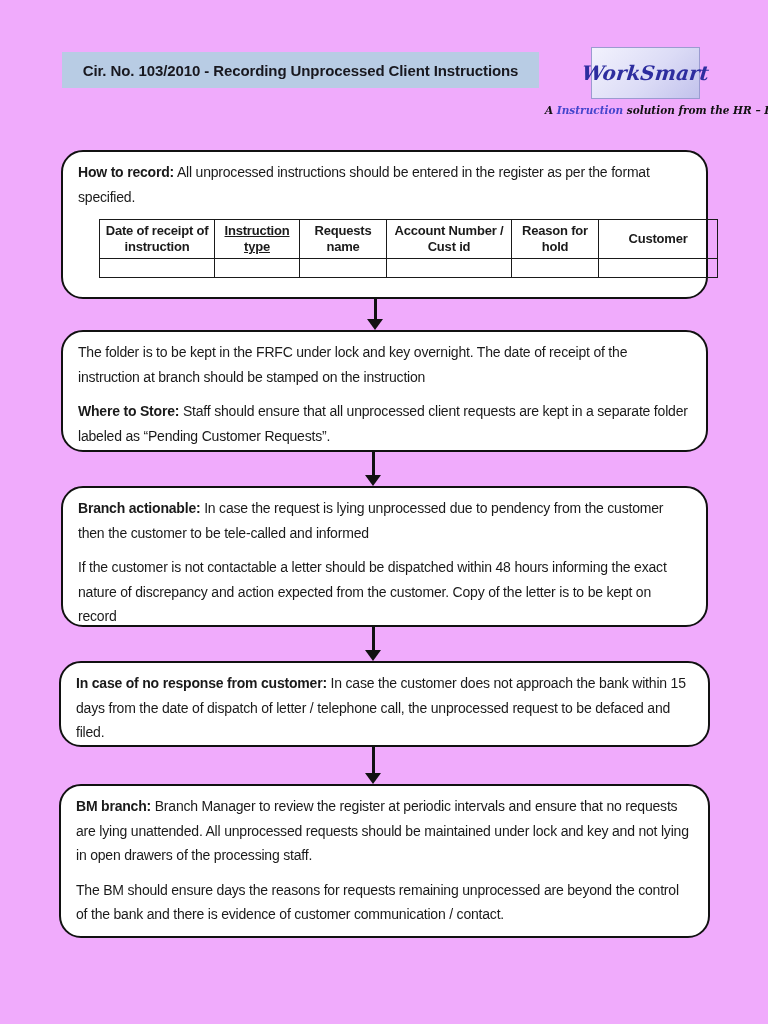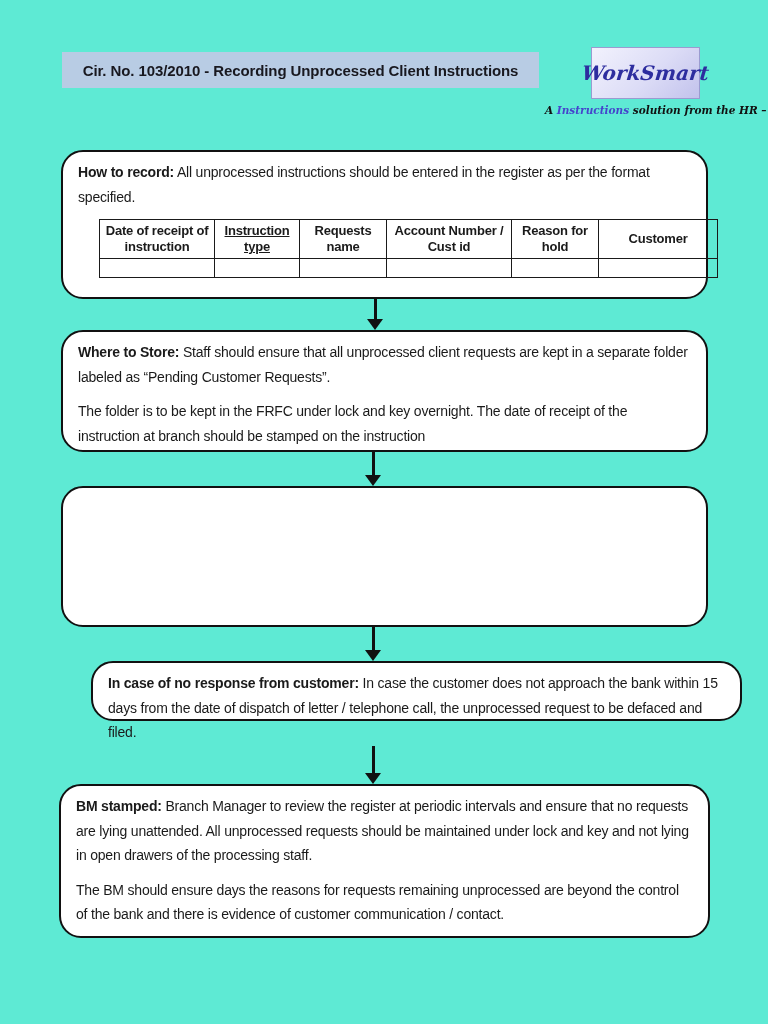--- a/index.html
+++ b/index.html
@@ -1,19 +1,19 @@
 <!DOCTYPE html>
 <html><head>
 <meta charset="utf-8">
 <style>
   html,body{margin:0;padding:0;background:#ffffff;}
   .page{
     position:relative;
     width:768px;height:1024px;
-    background:#5eead4;
+    background:#f0abfc;
     font-family:"Liberation Sans", sans-serif;
     color:#1a1a1a;
     overflow:hidden;
   }
   
   .title-bar{
     position:absolute;left:62px;top:52px;width:477px;height:36px;
     background:#b8cce4;
     display:flex;align-items:center;justify-content:center;
     font-size:15px;font-weight:bold;color:#18181f;
@@ -52,21 +52,21 @@
     line-height:24.5px;
     letter-spacing:-0.2px;
     color:#1a1a1a;
   }
   .flow-box p{margin:0;}
   .flow-box p + p{margin-top:10px;}
   .flow-box b{letter-spacing:-0.2px;}
   .box1{left:61px;top:150px;width:647px;height:149px;}
   .box2{left:61px;top:330px;width:647px;height:122px;}
   .box3{left:61px;top:486px;width:647px;height:141px;}
-  .box4{left:59px;top:661px;width:651px;height:60px;margin-left:32px;}
+  .box4{left:59px;top:661px;width:651px;height:86px;}
   .box5{left:59px;top:784px;width:651px;height:154px;}
   
   .reg-table{
     border-collapse:collapse;
     margin:10px 0 0 21px;
     table-layout:fixed;
     width:588px;
     padding-left:24px;
   }
   .reg-table th,.reg-table td{
@@ -102,21 +102,21 @@
 <div class="page">
 
   <div class="title-bar">
     <span>Cir. No. 103/2010 - Recording Unprocessed Client Instructions</span>
   </div>
 
   <div class="logo-box">
     <span class="logo-text">WorkSmart</span>
   </div>
 
-  <div class="tagline"><span>A </span><span class="hl">Instructions</span><span> solution from the HR – L &amp; D Team</span></div>
+  <div class="tagline"><span>A </span><span class="hl">Instruction</span><span> solution from the HR – L &amp; D Team</span></div>
 
   <div class="flow-box box1">
     <p><b>How to record:</b> <span>All unprocessed instructions should be entered in the register as per the format specified.</span></p>
     <table class="reg-table">
       <tbody>
           <tr>
         <th class="c1">Date of receipt of instruction</th>
         <th class="c2">Instruction type</th>
         <th class="c3">Requests name</th>
         <th class="c4">Account Number / Cust id</th>
@@ -134,44 +134,46 @@
     </tbody>
       </table>
   </div>
 
   <div class="flow-arrow a1">
       <div class="shaft"></div>
       <div class="head"></div>
     </div>
 
   <div class="flow-box box2">
+    <p>The folder is to be kept in the FRFC under lock and key overnight. The date of receipt of the instruction at branch should be stamped on the instruction</p>
     <p><b>Where to Store:</b> <span>Staff should ensure that all unprocessed client requests are kept in a separate folder labeled as “Pending Customer Requests”.</span></p>
-    <p>The folder is to be kept in the FRFC under lock and key overnight. The date of receipt of the instruction at branch should be stamped on the instruction</p>
   </div>
 
   <div class="flow-arrow a2">
       <div class="shaft"></div>
       <div class="head"></div>
     </div>
 
   <div class="flow-box box3">
+    <p><b>Branch actionable:</b> <span>In case the request is lying unprocessed due to pendency from the customer then the customer to be tele-called and informed</span></p>
+    <p>If the customer is not contactable a letter should be dispatched within 48 hours informing the exact nature of discrepancy and action expected from the customer. Copy of the letter is to be kept on record</p>
   </div>
 
   <div class="flow-arrow a3">
       <div class="shaft"></div>
       <div class="head"></div>
     </div>
 
   <div class="flow-box box4">
     <p><b>In case of no response from customer:</b> <span>In case the customer does not approach the bank within 15 days from the date of dispatch of letter / telephone call, the unprocessed request to be defaced and filed.</span></p>
   </div>
 
   <div class="flow-arrow a4">
       <div class="shaft"></div>
       <div class="head"></div>
     </div>
 
   <div class="flow-box box5">
-    <p><b>BM stamped:</b> <span>Branch Manager to review the register at periodic intervals and ensure that no requests are lying unattended. All unprocessed requests should be maintained under lock and key and not lying in open drawers of the processing staff.</span></p>
+    <p><b>BM branch:</b> <span>Branch Manager to review the register at periodic intervals and ensure that no requests are lying unattended. All unprocessed requests should be maintained under lock and key and not lying in open drawers of the processing staff.</span></p>
     <p>The BM should ensure days the reasons for requests remaining unprocessed are beyond the control of the bank and there is evidence of customer communication / contact.</p>
   </div>
 
 </div>
 
 </body></html>

